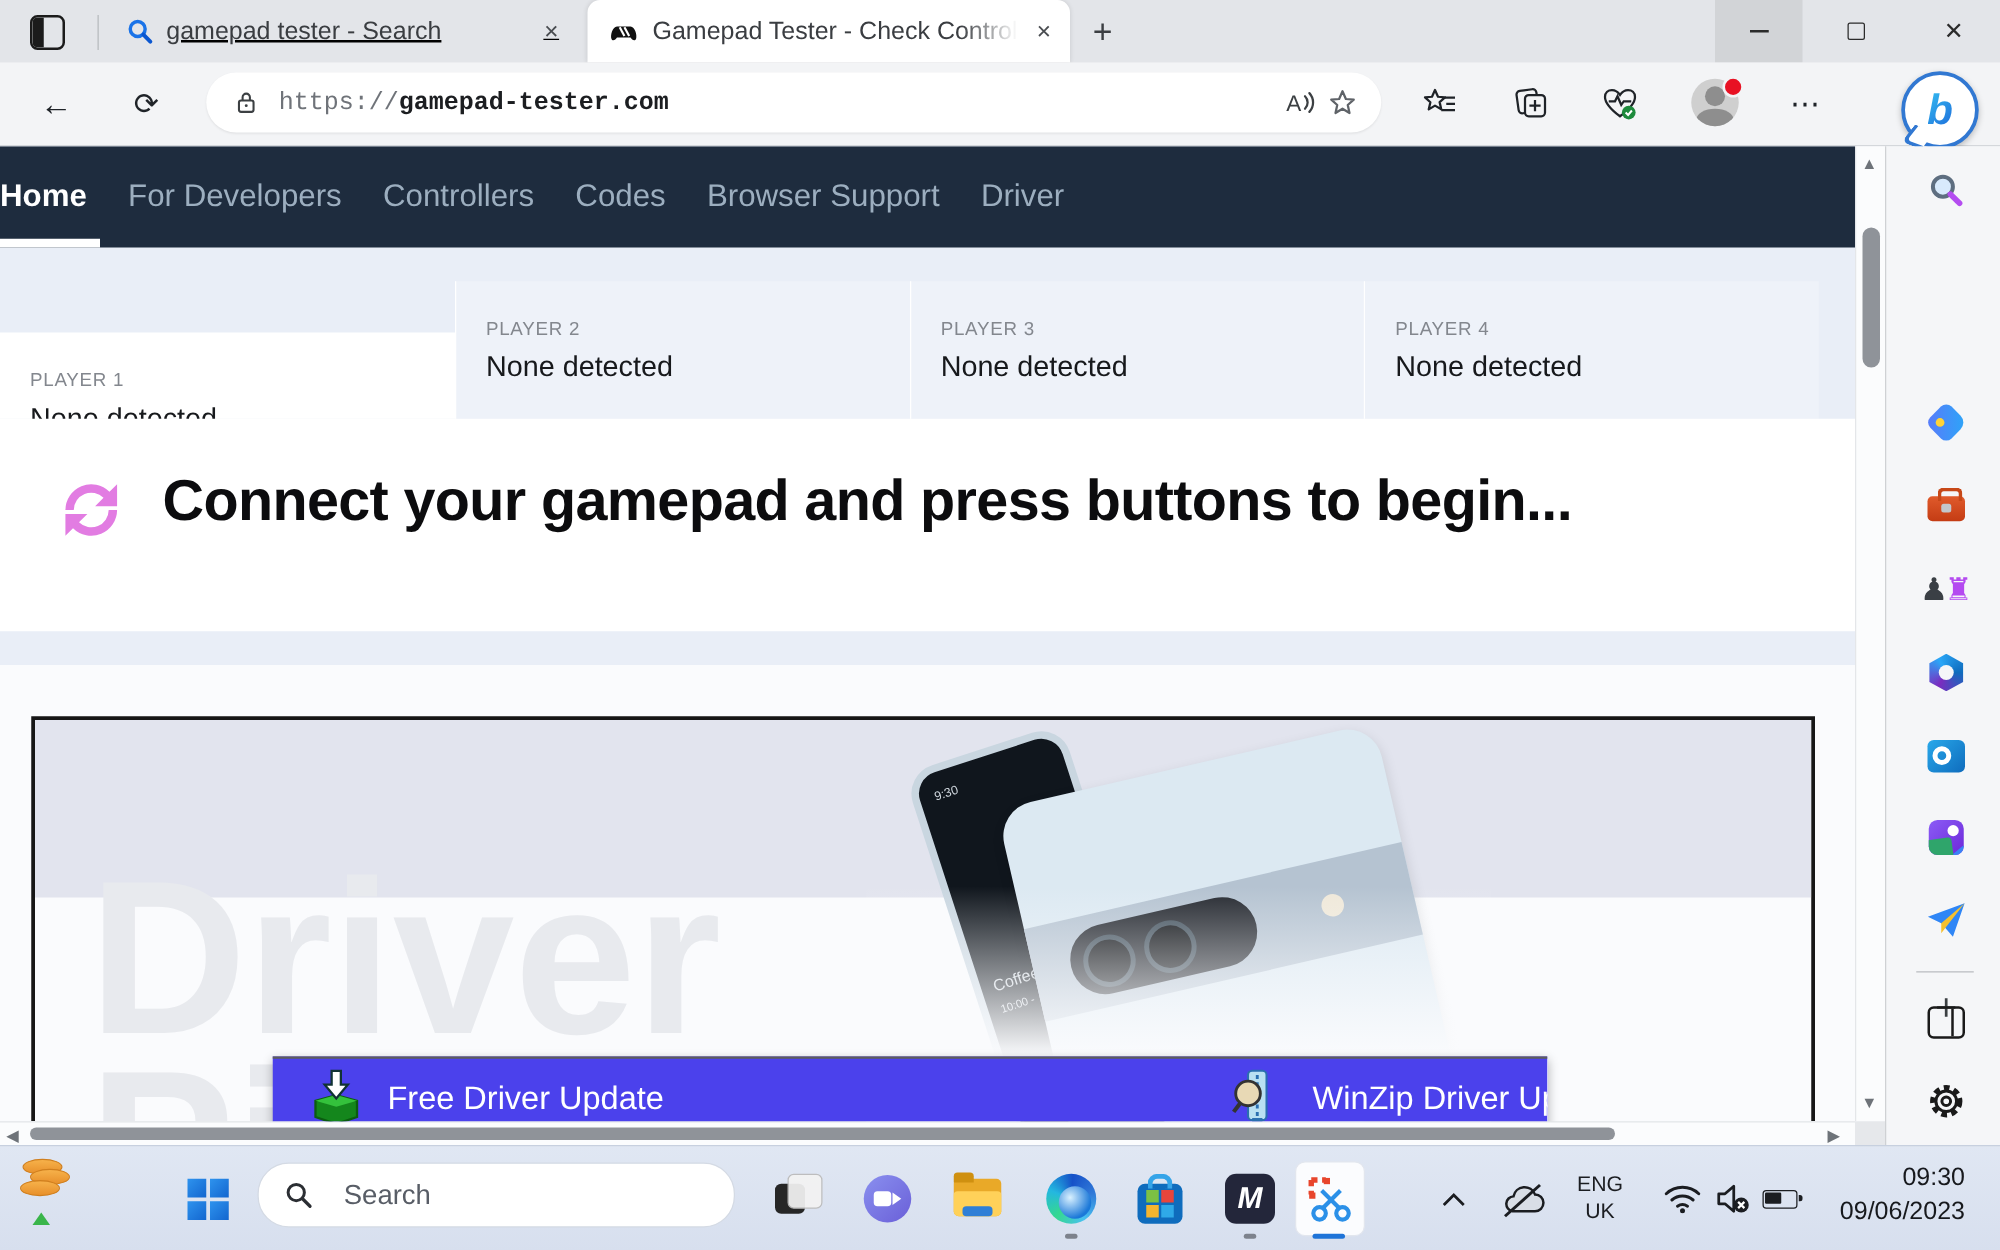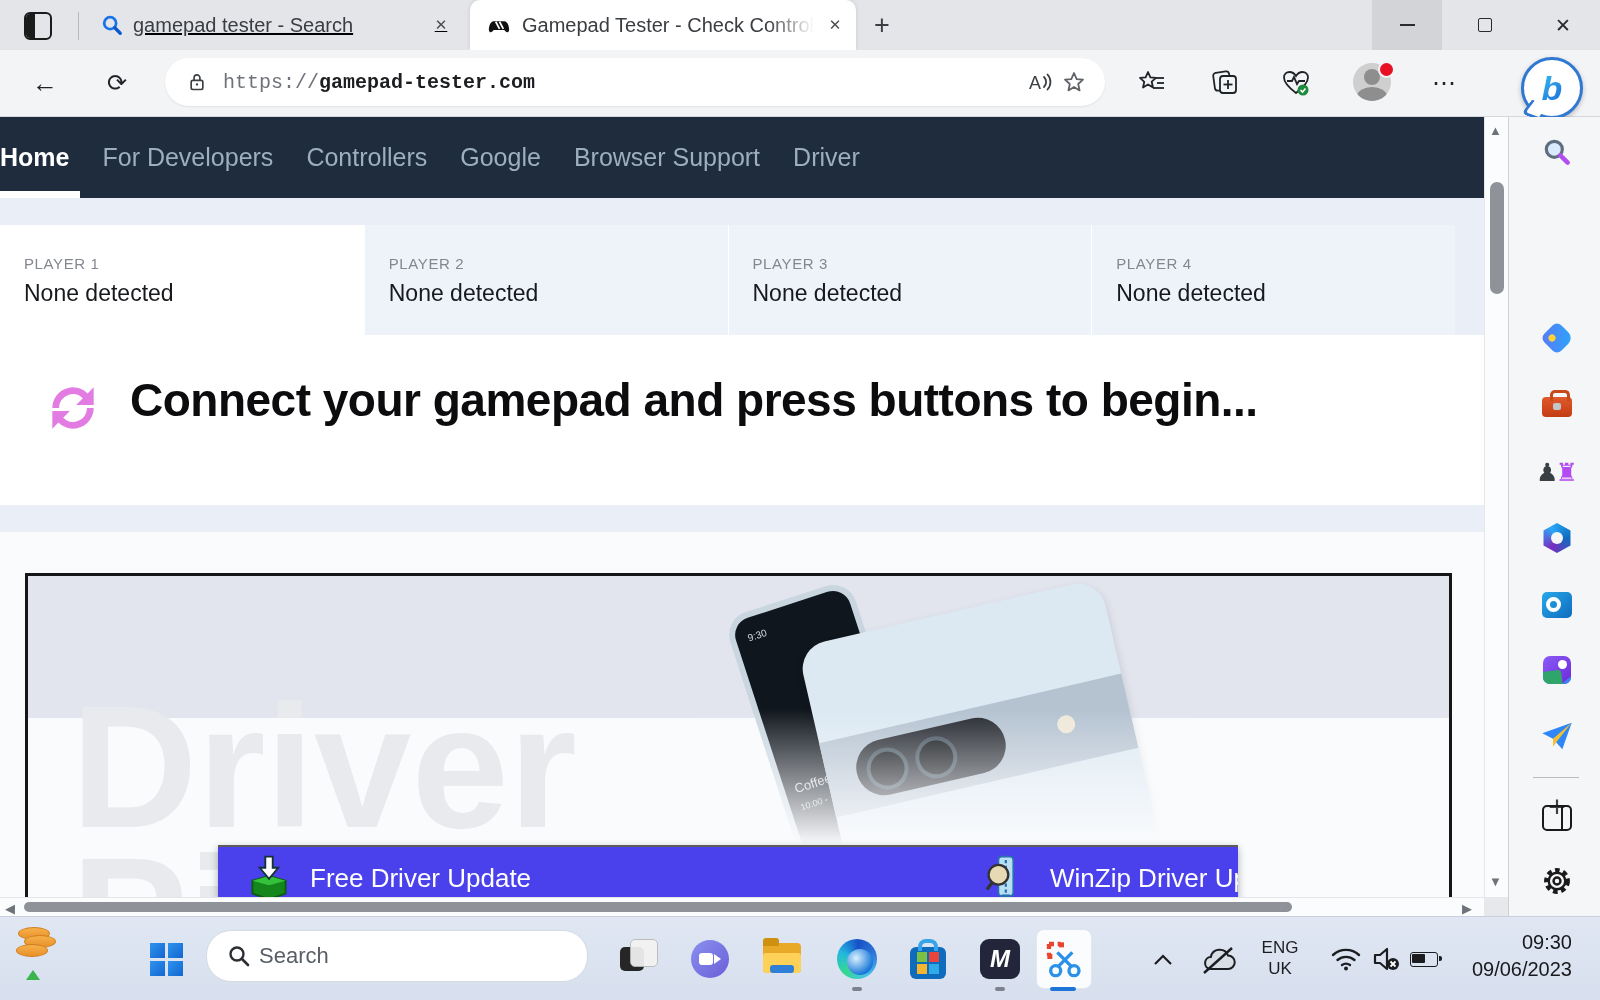--- a/index.html
+++ b/index.html
@@ -44,21 +44,21 @@
   .bing-b{font-size:34px;font-weight:700;font-style:italic;background:linear-gradient(135deg,#36c3f2,#1b63d8);-webkit-background-clip:text;background-clip:text;color:transparent;}
 
   
   .page{position:absolute;left:0;top:117px;width:1484px;height:780px;background:#e9eef7;overflow:hidden;}
   .site-nav{position:absolute;left:0;top:0;width:1484px;height:81px;background:#1e2c3e;display:flex;align-items:center;gap:33px;}
   .nav-item{font-size:25px;color:#9caebf;white-space:nowrap;}
   .nav-item.active{color:#ffffff;font-weight:700;position:relative;}
   .home-underline{position:absolute;left:0;top:74px;width:80px;height:7px;background:#ffffff;}
   .players{position:absolute;left:0;top:108px;width:1455px;height:110px;display:flex;}
   .player{width:363.75px;box-sizing:border-box;padding:30px 0 0 24px;background:#eef2f9;border-left:1px solid #ffffff;}
-  .player:first-child{background:#ffffff;border-left:none;}
+  .player:first-child{background:#ffffff;border-left:none;margin-top:41px;}
   .player-label{font-size:15px;letter-spacing:.6px;color:#83878e;}
   .player-status{font-size:23px;color:#17191c;margin-top:8px;}
   .hero{position:absolute;left:0;top:218px;width:1484px;height:170px;background:#ffffff;}
   .hero-ic{left:42px;top:42px;width:62px;height:62px;}
   .hero-h{position:absolute;left:130px;top:38px;font-size:46px;font-weight:800;color:#0c0c0e;letter-spacing:-.5px;white-space:nowrap;}
   .adsec{position:absolute;left:0;top:415px;width:1484px;height:365px;background:#fafbfd;overflow:hidden;}
   .adbox{position:absolute;left:25px;top:41px;width:1421px;height:345px;border:3px solid #161616;background:#fafbfd;overflow:hidden;}
   .adband{position:absolute;left:0;top:0;width:100%;height:142px;background:#e2e4ee;}
   .gpill{position:absolute;left:28px;top:33px;width:212px;height:80px;background:#ffffff;border-radius:40px;display:flex;align-items:center;box-shadow:0 2px 8px rgba(0,0,0,.06);}
   .brand-txt{font-size:38px;color:#3a3f45;margin-left:14px;}
@@ -103,21 +103,21 @@
   .imgc-glyph{width:28px;height:28px;border-radius:7px;background:linear-gradient(135deg,#8b5cf6,#6d28d9);position:relative;overflow:hidden;}
   .imgc-glyph::before{content:"";position:absolute;right:4px;top:4px;width:9px;height:9px;border-radius:50%;background:#ffffff;}
   .imgc-glyph::after{content:"";position:absolute;left:-3px;bottom:-3px;width:22px;height:16px;background:#2fa56b;transform:rotate(-8deg);border-radius:3px;}
   .brush{position:absolute;right:-4px;bottom:-2px;width:18px;height:5px;background:#3b82f6;border-radius:3px;transform:rotate(-40deg);}
 
   
   .taskbar{position:absolute;left:0;top:916px;width:1600px;height:84px;background:linear-gradient(#e0e7f3,#d7dfee);border-top:1px solid #c7d0df;}
   .tb-item{top:18px;width:48px;height:48px;border-radius:6px;}
   .coin{position:absolute;width:32px;height:13px;border-radius:50%;background:linear-gradient(#f6b14a,#e8902b);border:1px solid #d07f1e;box-sizing:border-box;}
   .search-pill{left:206px;top:13px;width:380px;height:50px;background:#ffffff;border:1px solid #d4dae4;border-radius:25px;display:flex;align-items:center;}
-  .search-txt{font-size:22px;color:#585d66;margin-left:8px;}
+  .search-txt{font-size:22px;color:#585d66;margin-left:24px;}
   .start-grid{display:grid;grid-template-columns:15px 15px;grid-template-rows:15px 15px;gap:3px;}
   .start-grid div{background:linear-gradient(135deg,#2e93ee,#1366cf);}
   .tv-back{position:absolute;left:6px;top:12px;width:24px;height:24px;background:#262626;border-radius:5px;}
   .tv-front{position:absolute;left:16px;top:4px;width:26px;height:26px;background:#f3f3f3;border:1px solid #bbb;border-radius:5px;opacity:.93;}
   .chat-glyph{width:38px;height:38px;border-radius:50%;background:linear-gradient(135deg,#8a90ef,#6a5fd8);position:relative;}
   .chat-glyph::before{content:"";position:absolute;left:8px;top:13px;width:14px;height:12px;background:#fff;border-radius:3px;}
   .chat-glyph::after{content:"";position:absolute;left:23px;top:14px;width:0;height:0;border:5px solid transparent;border-left:7px solid #fff;}
   .folder-back{position:absolute;left:5px;top:8px;width:38px;height:30px;background:#e9a928;border-radius:4px;}
   .folder-back::before{content:"";position:absolute;left:0;top:-5px;width:16px;height:8px;background:#cf9010;border-radius:3px 3px 0 0;}
   .folder-front{position:absolute;left:5px;top:18px;width:38px;height:20px;background:#ffd159;border-radius:3px 3px 4px 4px;}
@@ -246,21 +246,21 @@
 <div class="abs ic bing-fab">
     <span class="bing-b">b</span>
   </div>
 
 <div class="page">
 
   <div class="site-nav">
     <div class="nav-item active">Home</div>
     <div class="nav-item">For Developers</div>
     <div class="nav-item">Controllers</div>
-    <div class="nav-item">Google</div>
+    <div class="nav-item">Codes</div>
     <div class="nav-item">Browser Support</div>
     <div class="nav-item">Driver</div>
     <div class="home-underline"></div>
   </div>
 
   <div class="players">
     <div class="player">
       <div class="player-label">PLAYER 1</div>
       <div class="player-status">None detected</div>
     </div>

